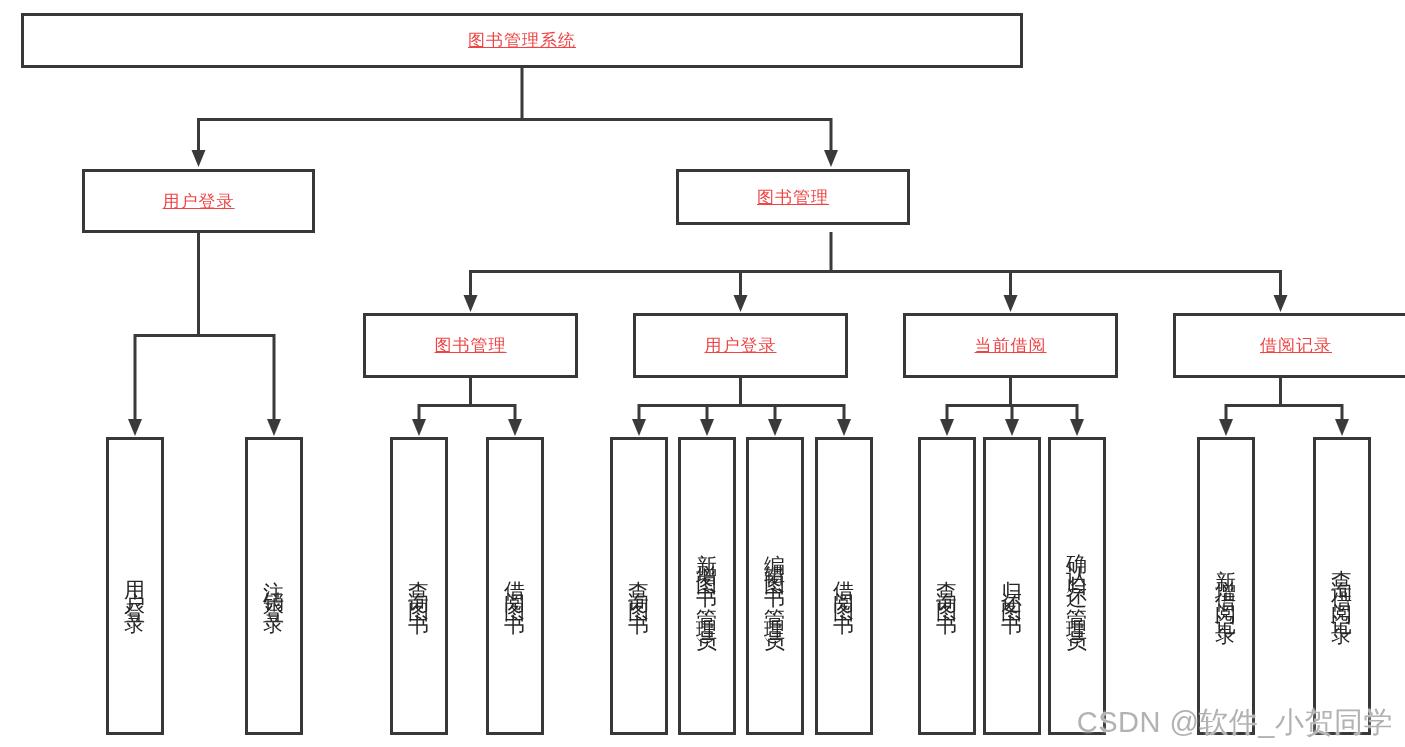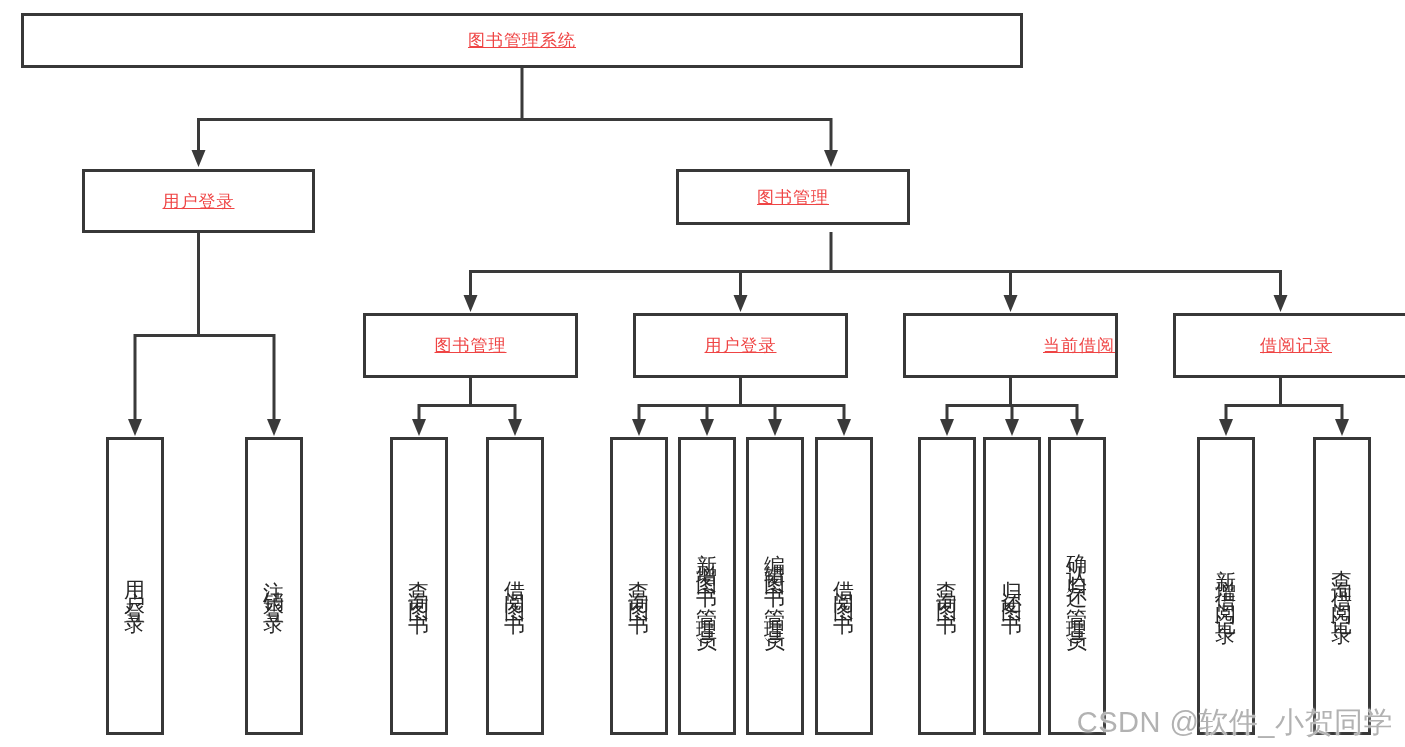--- a/index.html
+++ b/index.html
@@ -24,21 +24,21 @@
   .leaf span{
     writing-mode:vertical-lr;text-orientation:mixed;
     font-size:21px;letter-spacing:11px;line-height:1;
   }
   
   .b-root{left:21px;top:13px;width:1002px;height:55px;}
   .b-login{left:82px;top:169px;width:233px;height:64px;}
   .b-mgmt{left:676px;top:169px;width:234px;height:56px;}
   .b-l3a{left:363px;top:313px;width:215px;height:65px;}
   .b-l3b{left:633px;top:313px;width:215px;height:65px;}
-  .b-l3c{left:903px;top:313px;width:215px;height:65px;justify-content:flex-end;}
+  .b-l3c{left:903px;top:313px;width:215px;height:65px;}
   .b-l3d{left:1173px;top:313px;width:246px;height:65px;}
   
   .lf1{left:106px;}  .lf2{left:245px;}
   .lf3{left:390px;}  .lf4{left:486px;}
   .lf5{left:610px;}  .lf6{left:678px;}
   .lf7{left:746px;}  .lf8{left:815px;}
   .lf9{left:918px;}  .lf10{left:983px;}
   .lf11{left:1048px;}
   .lf12{left:1197px;} .lf13{left:1313px;}
   .watermark{

